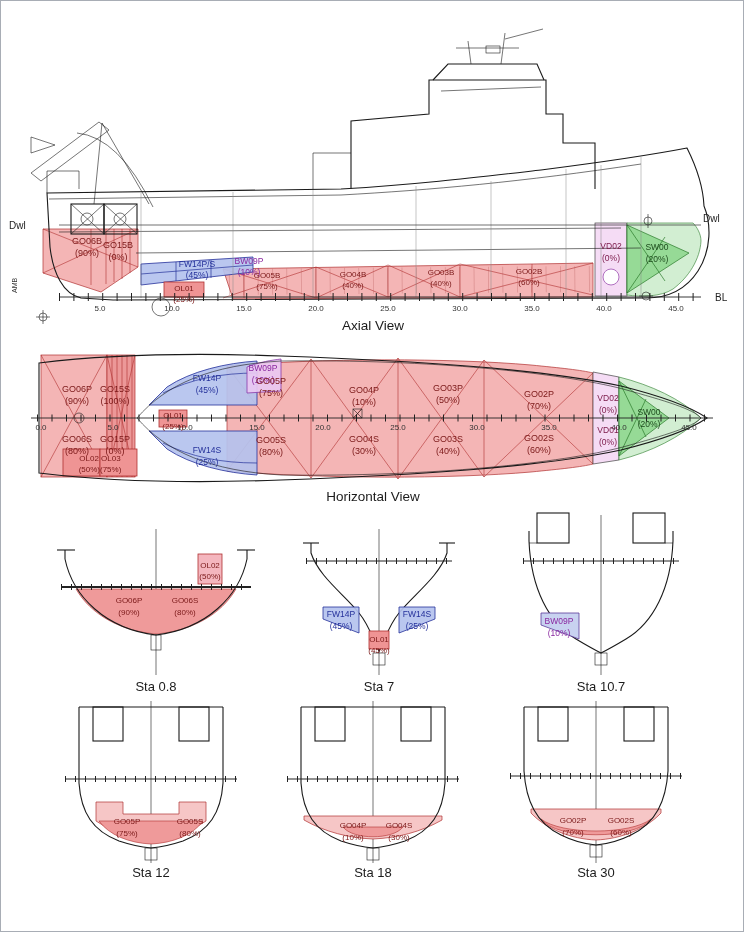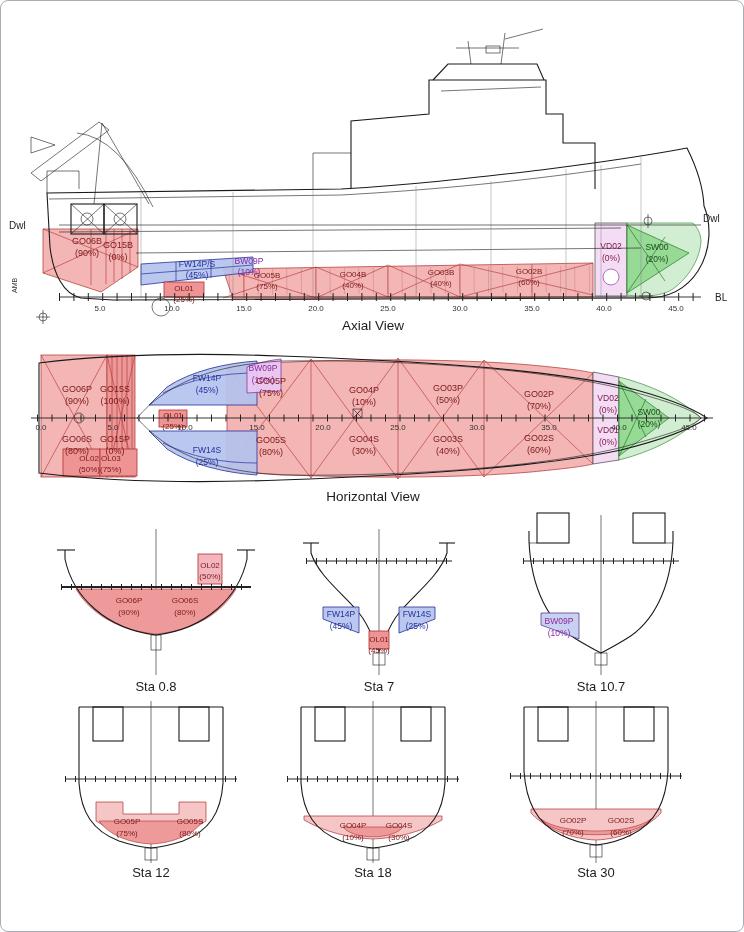--- a/index.html
+++ b/index.html
@@ -1,17 +1,17 @@
 <!DOCTYPE html>
 <html><head>
 <meta charset="utf-8">
 <style>
   html,body{margin:0;padding:0;background:#fff;}
   .page{position:relative;width:742px;height:930px;background:#ffffff;
-        border:1px solid #a8adb5;border-radius:8px;overflow:hidden;
+        border:1px solid #a8adb5;border-radius:0;overflow:hidden;
         font-family:"Liberation Sans", sans-serif;}
   svg{position:absolute;top:0;left:0;}
   text{font-family:"Liberation Sans", sans-serif;}
   .ttl{font-size:13.5px;fill:#1c1c1c;text-anchor:middle;}
   .cap{font-size:13px;fill:#1c1c1c;text-anchor:middle;}
   .ax{font-size:10px;fill:#222;}
   .tk{font-size:8px;fill:#333;text-anchor:middle;}
   .t  {font-size:9px;fill:#7a1818;text-anchor:middle;}
   .ts {font-size:8px;fill:#7a1818;text-anchor:middle;}
   .tb {font-size:8.5px;fill:#24309a;text-anchor:middle;}

